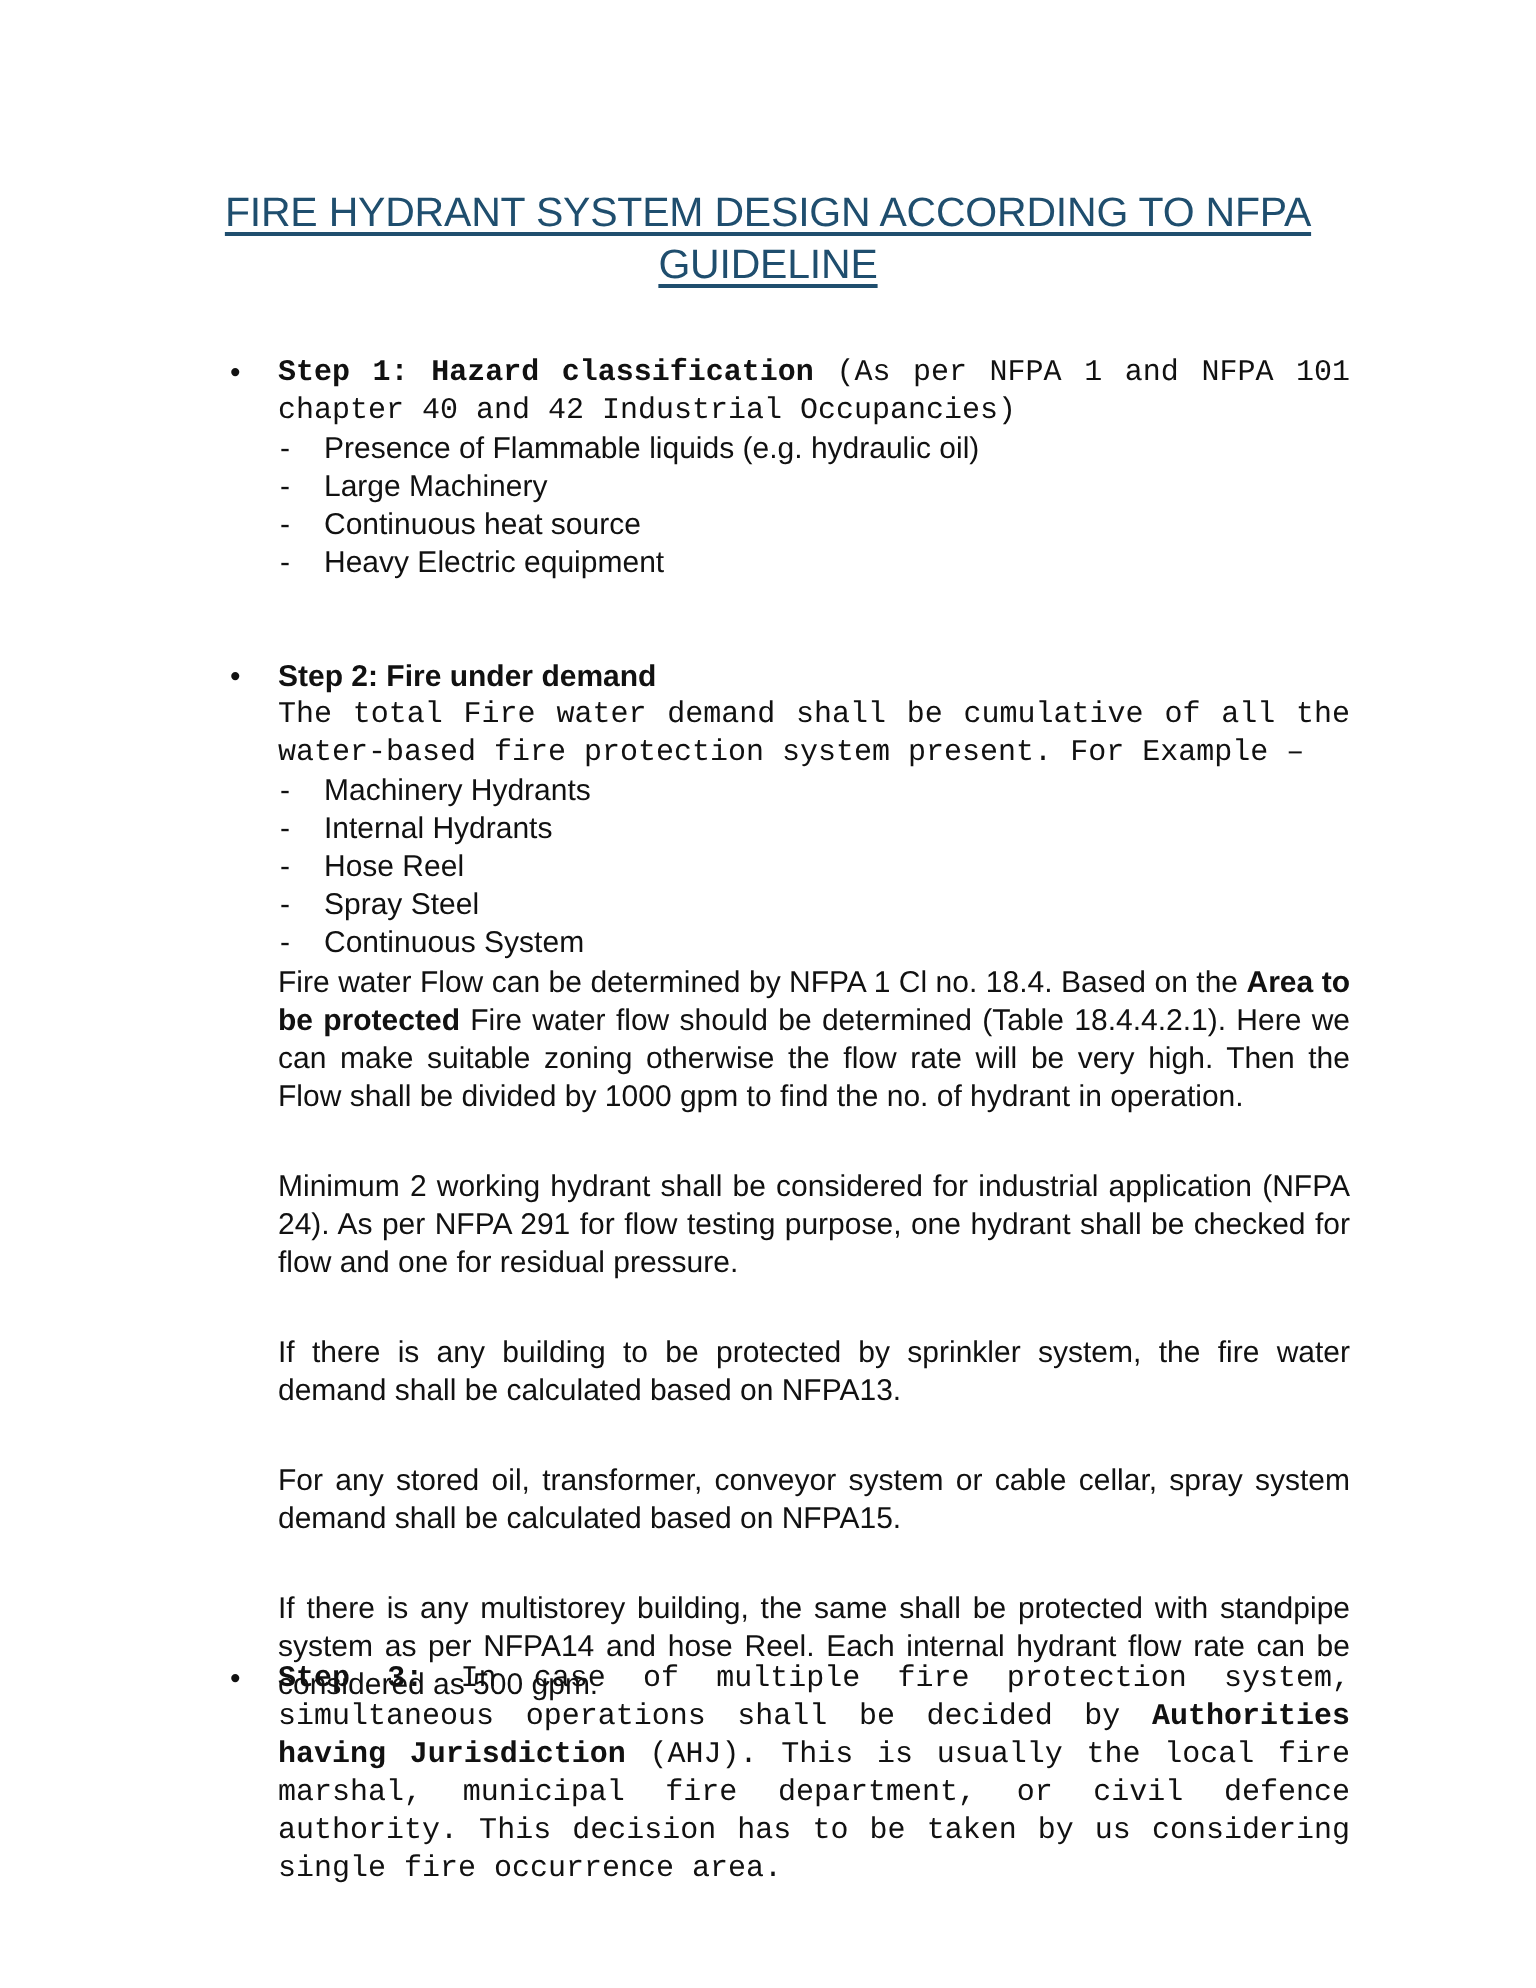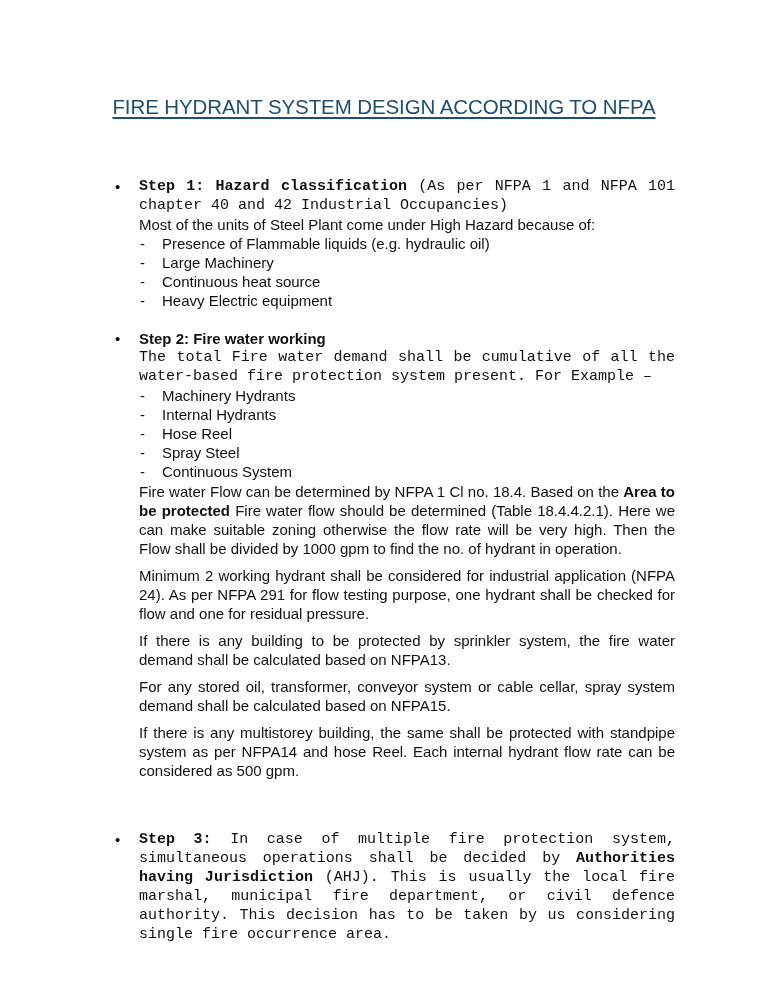--- a/index.html
+++ b/index.html
@@ -65,53 +65,53 @@
       position: relative;
       padding-left: 23px;
       line-height: 19px;
     }
     .dash-list li .dash {
       position: absolute;
       left: 1px;
       top: 0;
     }
     .para {
-      margin-top: 8px;
+      margin-top: 26px;
       text-align: justify;
       text-align-last: left;
     }
     b { font-weight: bold; }
   </style>
 </head>
 <body>
 
 <div class="page">
 
   <h1 class="title" style="margin:0;font-weight:normal;">
     <span>FIRE HYDRANT SYSTEM DESIGN ACCORDING TO NFPA</span>
+    <span>GUIDELINE</span>
   </h1>
 
   <div class="step" style="top:177px;">
     <span class="bullet">•</span>
     <div class="justify">
       <b>Step 1: Hazard classification</b><span> (As per NFPA 1 and NFPA 101 chapter 40 and 42 Industrial Occupancies)</span>
     </div>
-    <div>Most of the units of Steel Plant come under High Hazard because of:</div>
     <ul class="dash-list">
       <li><span class="dash">-</span><span>Presence of Flammable liquids (e.g. hydraulic oil)</span></li>
       <li><span class="dash">-</span><span>Large Machinery</span></li>
       <li><span class="dash">-</span><span>Continuous heat source</span></li>
       <li><span class="dash">-</span><span>Heavy Electric equipment</span></li>
     </ul>
   </div>
 
   <div class="step" style="top:329px;">
     <span class="bullet">•</span>
     <div>
-      <b>Step 2: Fire water working</b>
+      <b>Step 2: Fire under demand</b>
     </div>
     <div class="justify">The total Fire water demand shall be cumulative of all the water-based fire protection system present. For Example –</div>
     <ul class="dash-list">
       <li><span class="dash">-</span><span>Machinery Hydrants</span></li>
       <li><span class="dash">-</span><span>Internal Hydrants</span></li>
       <li><span class="dash">-</span><span>Hose Reel</span></li>
       <li><span class="dash">-</span><span>Spray Steel</span></li>
       <li><span class="dash">-</span><span>Continuous System</span></li>
     </ul>
 

